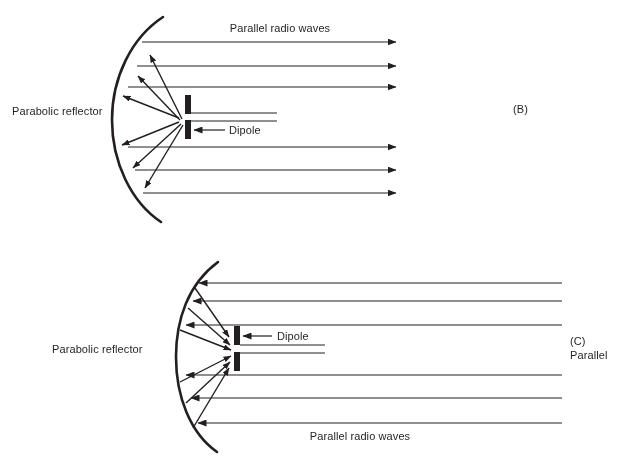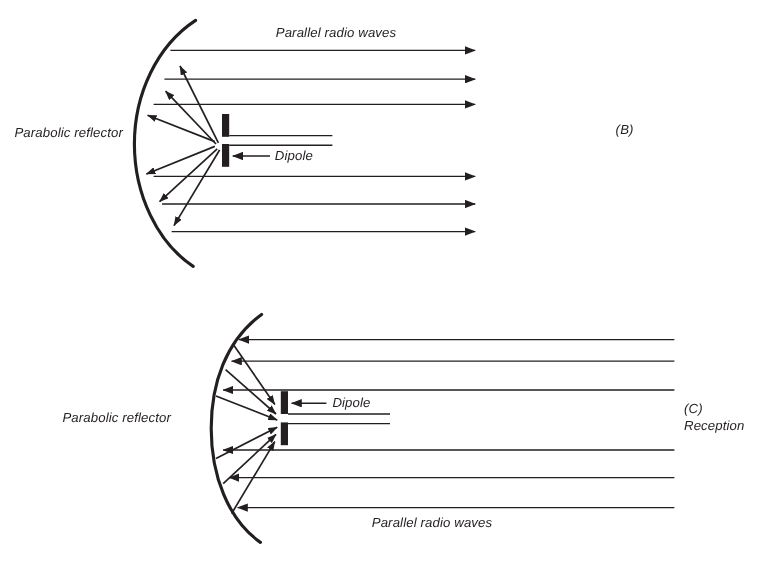--- a/index.html
+++ b/index.html
@@ -21,21 +21,20 @@
     top: 0;
   }
   .lbl {
     position: absolute;
     font-family: "Liberation Sans", sans-serif;
     font-size: 11px;
     color: #231f20;
     white-space: pre;
     line-height: 13px;
     letter-spacing: 0.1px;
-    font-style: italic;
   }
   .lbl.center { text-align: center; }
 </style>
 </head>
 <body>
 
 <div id="figure">
 
   <svg width="640" height="473" viewBox="0 0 640 473">
     <defs>
@@ -125,15 +124,15 @@
 
 
   <div class="lbl" style="left:52px; top:343px;">Parabolic reflector</div>
 
   <div class="lbl" style="left:277px; top:330px;">Dipole</div>
 
   <div class="lbl center" style="left:270px; top:430px; width:180px;">Parallel radio waves</div>
 
   <div class="lbl" style="left:570px; top:335px;">(C)</div>
 
-  <div class="lbl" style="left:570px; top:349px;">Reception</div>
+  <div class="lbl" style="left:570px; top:349px;">Parallel</div>
 
 </div>
 
 </body></html>

